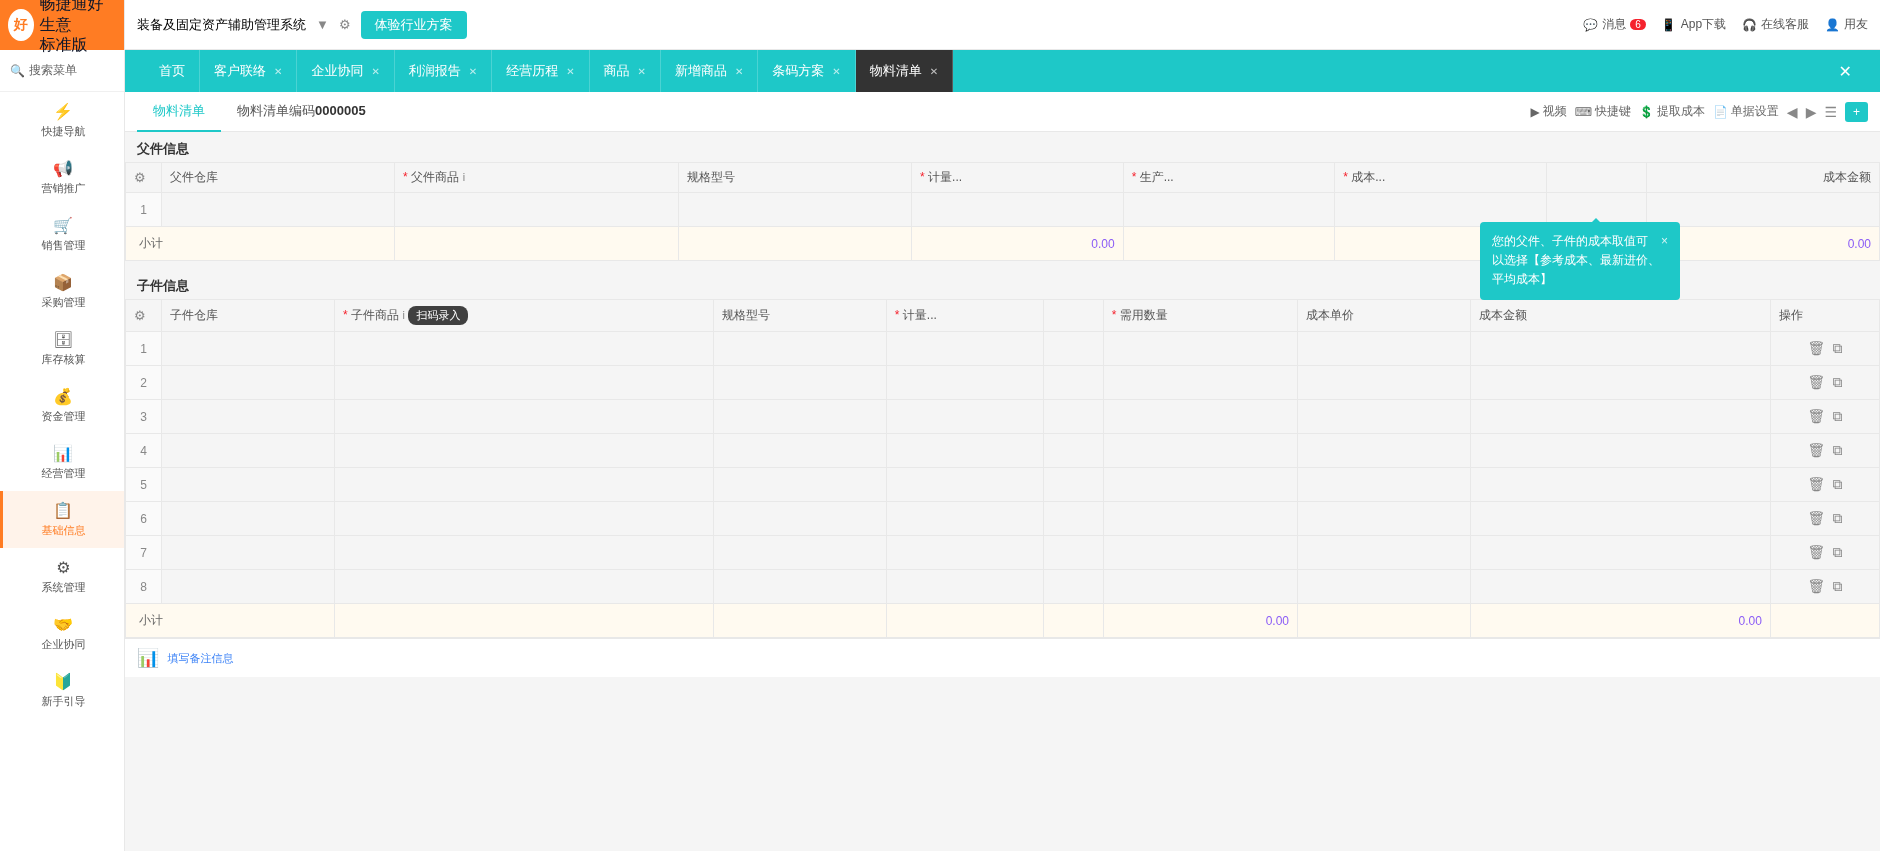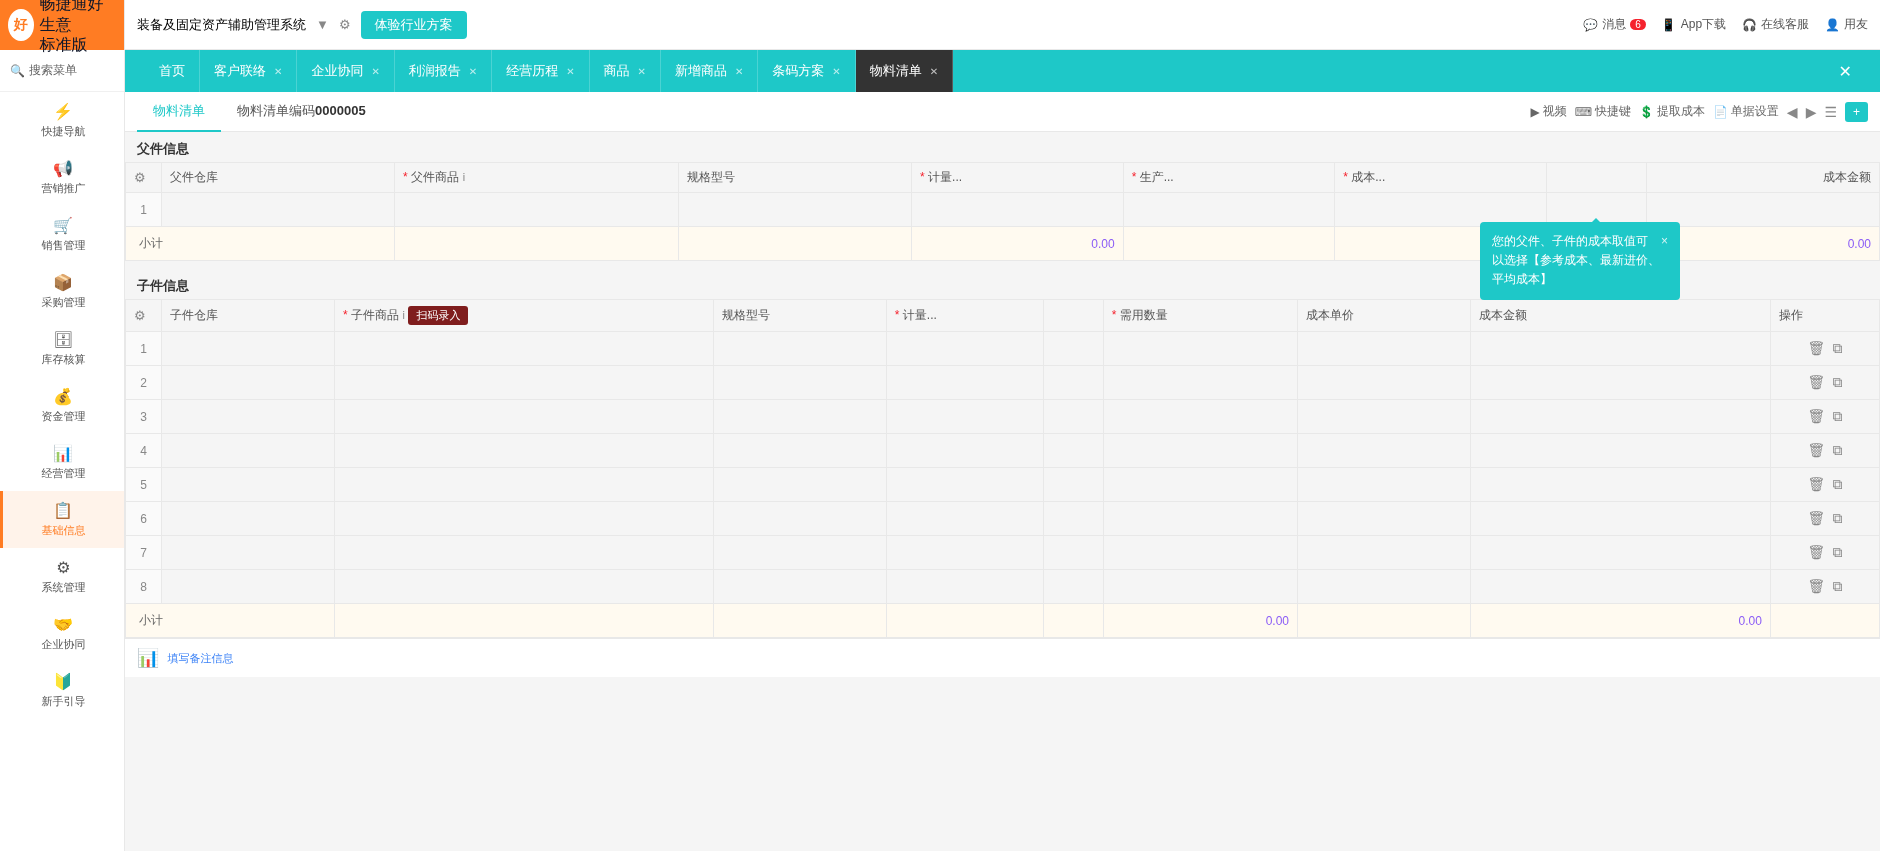--- a/index.html
+++ b/index.html
@@ -123,21 +123,21 @@
       background: #fffaf0; font-weight: 500;
     }
     .data-table .subtotal-row td.label {
       padding: 4px 13px; color: #666;
     }
     .data-table .subtotal-row td.value {
       padding: 4px 8px; text-align: right; color: #8b5cf6;
     }
     .required-mark { color: #f5222d; }
     .scan-btn {
-      background: #7f1d1d; color: #fff; border: none; border-radius: 3px;
+      background: #404040; color: #fff; border: none; border-radius: 8px;
       padding: 2px 8px; font-size: 11px; cursor: pointer;
     }
     .action-icon { cursor: pointer; color: #888; font-size: 14px; margin: 0 2px; }
     .th-setting { background: #f5f5f5; border: 1px solid #e8e8e8; padding: 6px 8px; text-align: center; }
 
     
     .tooltip-box {
       position: absolute;
       top: 130px; right: 200px;
       background: #1ec8c8; color: #fff;

